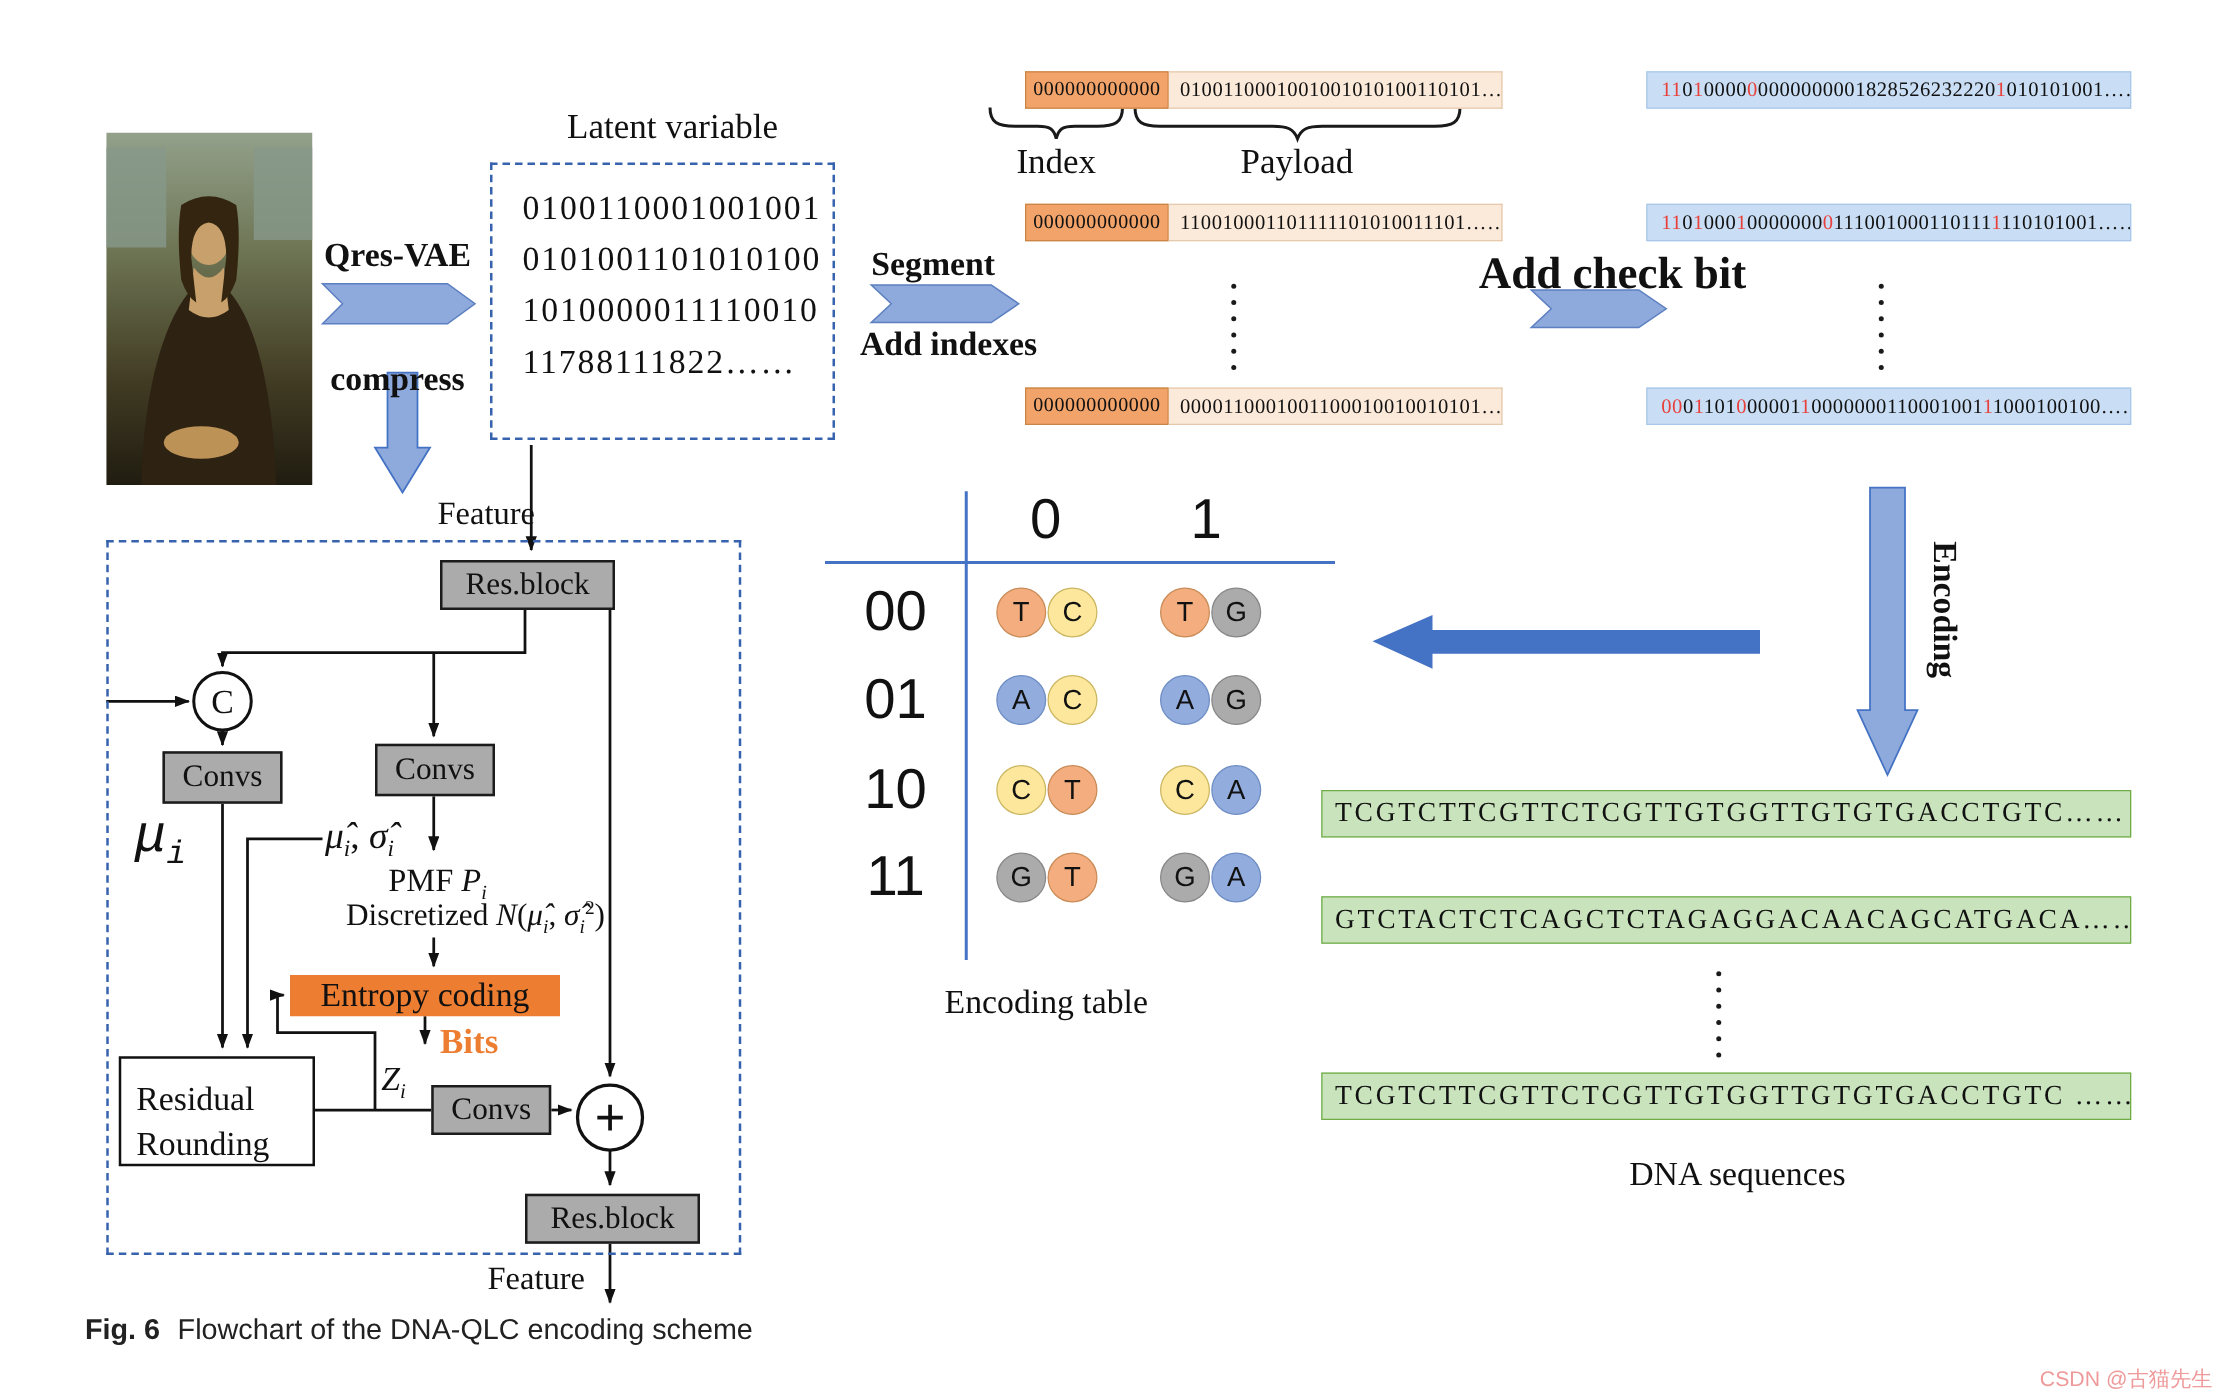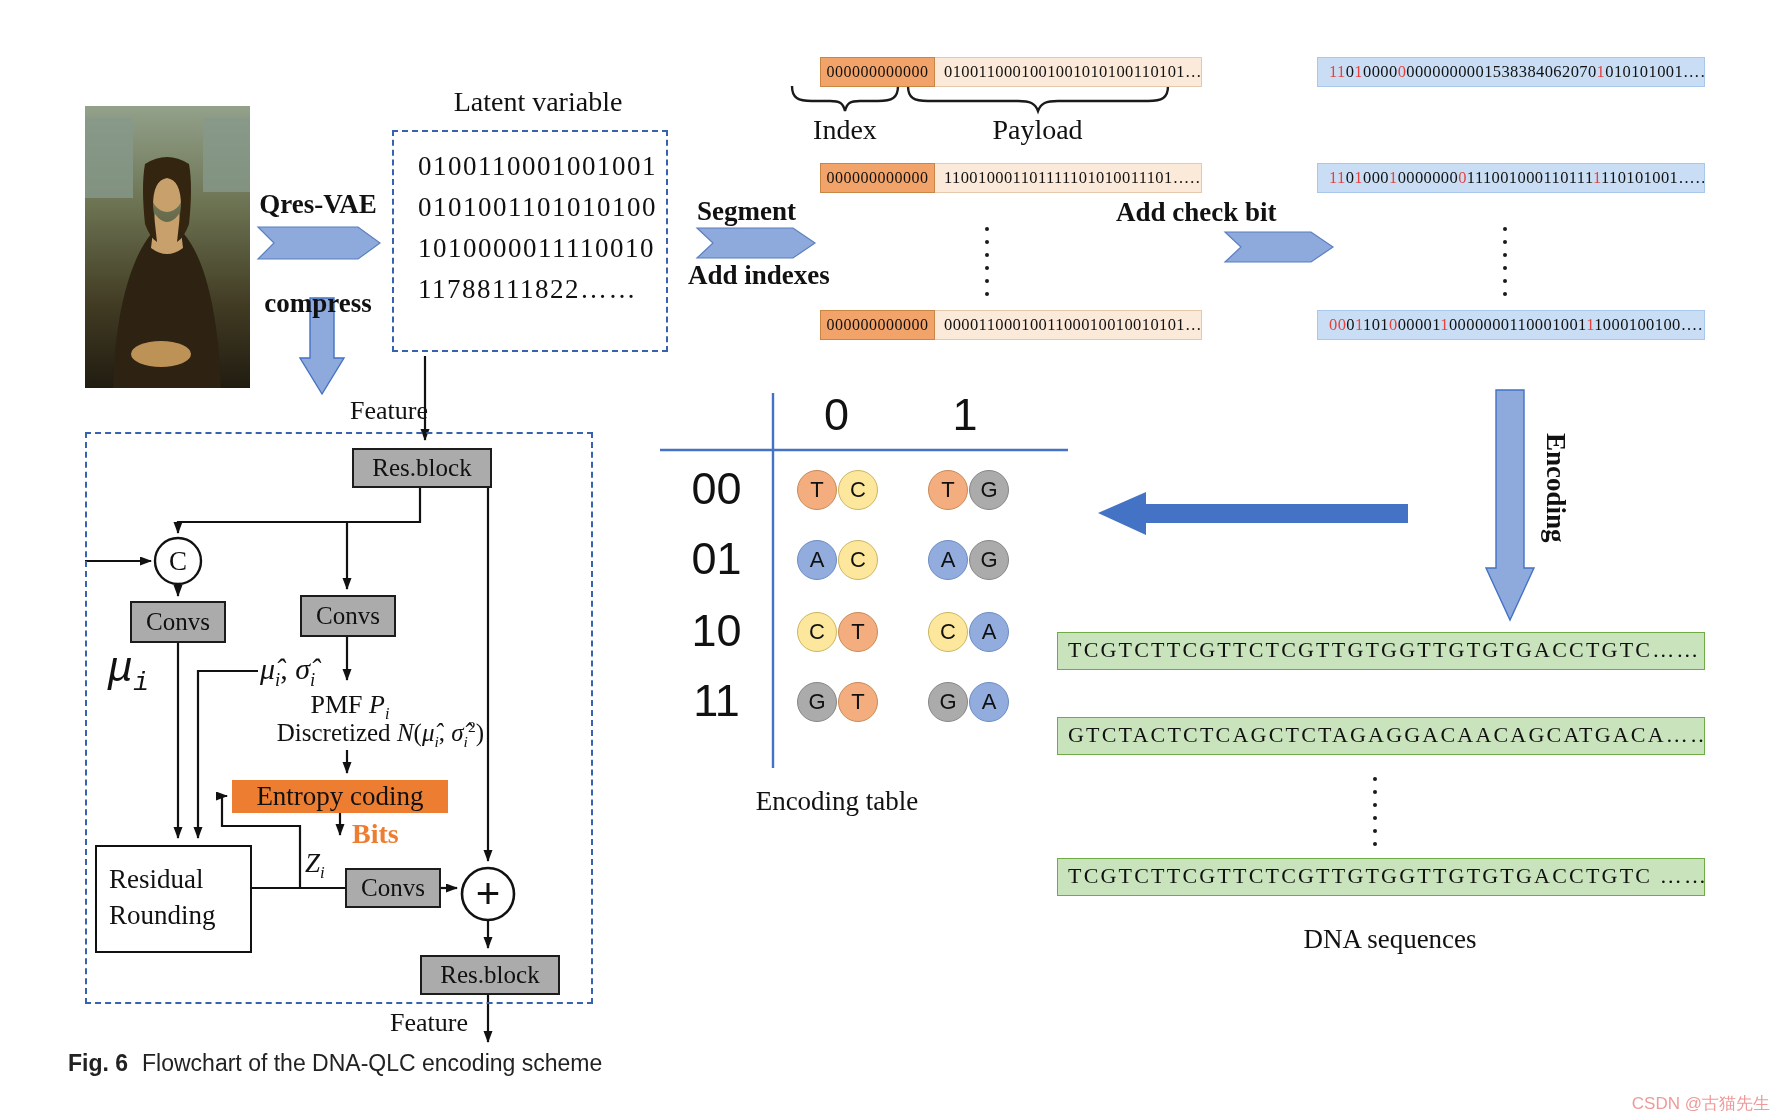--- a/index.html
+++ b/index.html
@@ -128,21 +128,21 @@
   <div class="abs lbl" style="left:433px;top:86px;width:210px;text-align:center;font-size:28px;">Latent variable</div>
   <div class="abs latent-box" style="left:392px;top:130px;width:276px;height:222px;box-sizing:border-box;padding-top:14px;">
     <div class="latent-line">0100110001001001</div>
     <div class="latent-line">0101001101010100</div>
     <div class="latent-line">1010000011110010</div>
     <div class="latent-line">11788111822……</div>
   </div>
 
   <div class="abs lbl bold" style="left:697px;top:196px;font-size:27px;">Segment</div>
   <div class="abs lbl bold" style="left:688px;top:260px;font-size:27px;">Add indexes</div>
-  <div class="abs lbl bold" style="left:1116px;top:197px;font-size:27px;">Add check bit</div>
+  <div class="abs lbl bold" style="left:1183px;top:197px;font-size:36px;">Add check bit</div>
 
   <div class="abs seg-row" style="left:788px;top:57px;">
     <div class="seg-idx">000000000000</div>
     <div class="seg-pay">0100110001001001010100110101……</div>
   </div>
   <div class="abs seg-row" style="left:788px;top:163px;">
     <div class="seg-idx">000000000000</div>
     <div class="seg-pay">110010001101111101010011101……</div>
   </div>
   <div class="abs seg-row" style="left:788px;top:310px;">
@@ -155,21 +155,21 @@
 
   <div class="abs dots" style="left:985px;top:222px;">
     <i></i>
       <i></i>
       <i></i>
       <i></i>
       <i></i>
       <i></i>
   </div>
 
-  <div class="abs chk-row" style="left:1317px;top:57px;"><span style="color: rgb(232, 65, 60);">11</span><span>0</span><span style="color: rgb(232, 65, 60);">1</span><span>0000</span><span style="color: rgb(232, 65, 60);">0</span><span>00000000</span><span>01538384062070</span><span style="color: rgb(232, 65, 60);">1</span><span>010101001……</span></div>
+  <div class="abs chk-row" style="left:1317px;top:57px;"><span style="color: rgb(232, 65, 60);">11</span><span>0</span><span style="color: rgb(232, 65, 60);">1</span><span>0000</span><span style="color: rgb(232, 65, 60);">0</span><span>00000000</span><span>01828526232220</span><span style="color: rgb(232, 65, 60);">1</span><span>010101001……</span></div>
   <div class="abs chk-row" style="left:1317px;top:163px;"><span style="color: rgb(232, 65, 60);">11</span><span>0</span><span style="color: rgb(232, 65, 60);">1</span><span>000</span><span style="color: rgb(232, 65, 60);">1</span><span>0000000</span><span style="color: rgb(232, 65, 60);">0</span><span>111001000110111</span><span style="color: rgb(232, 65, 60);">1</span><span>110101001……</span></div>
   <div class="abs chk-row" style="left:1317px;top:310px;"><span style="color: rgb(232, 65, 60);">00</span><span>0</span><span style="color: rgb(232, 65, 60);">1</span><span>101</span><span style="color: rgb(232, 65, 60);">0</span><span>00001</span><span style="color: rgb(232, 65, 60);">1</span><span>0000000110001001</span><span style="color: rgb(232, 65, 60);">1</span><span>1000100100……</span></div>
 
   <div class="abs dots" style="left:1503px;top:222px;">
     <i></i>
       <i></i>
       <i></i>
       <i></i>
       <i></i>
       <i></i>
@@ -257,21 +257,21 @@
   <div class="abs lbl" style="left:108px;top:646px;width:62px;text-align:left;font-size:42px;font-family:Liberation Mono, monospace;"><span style="font-style: italic;">μ</span><sub style="font-style: italic;">i</sub></div>
   <div class="abs lbl" style="left:260px;top:652px;font-size:30px;"><span style="font-style: italic;">μ̂</span><sub style="font-style: italic;">i</sub><span>, </span><span style="font-style: italic;">σ̂</span><sub style="font-style: italic;">i</sub></div>
   <div class="abs lbl" style="left:300px;top:690px;width:100px;text-align:center;font-size:26px;"><span>PMF </span><span style="font-style: italic;">P</span><sub style="font-style: italic;">i</sub></div>
   <div class="abs lbl" style="left:212px;top:718px;width:272px;text-align:right;font-size:25px;"><span>Discretized </span><span style="font-style: italic;">N</span><span>(</span><span style="font-style: italic;">μ̂</span><sub style="font-style: italic;">i</sub><span>, </span><span style="font-style: italic;">σ̂</span><sub style="font-style: italic;">i</sub><sup>2</sup><span>)</span></div>
 
   <div class="abs ctr" style="left:232px;top:780px;width:216px;height:33px;background:#ED7D31;font-size:27px;">
     <span>Entropy coding</span>
   </div>
   <div class="abs lbl bold" style="left:352px;top:818px;font-size:28px;color:#ED7D31;">Bits</div>
 
-  <div class="abs" style="left:95px;top:845px;width:157px;height:108px;border:2.2px solid #111;box-sizing:border-box;background:#fff;padding:14px 18px 0 12px;font-size:27px;line-height:36px;">
+  <div class="abs" style="left:95px;top:845px;width:157px;height:88px;border:2.2px solid #111;box-sizing:border-box;background:#fff;padding:14px 18px 0 12px;font-size:27px;line-height:36px;">
     <div>Residual</div>
     <div>Rounding</div>
   </div>
 
   <div class="abs lbl" style="left:305px;top:848px;font-size:27px;"><span style="font-style: italic;">Z</span><sub style="font-style: italic;">i</sub></div>
 
   <div class="abs graybox" style="left:345px;top:868px;width:96px;height:40px;">
       <span>Convs</span>
     </div>
 

